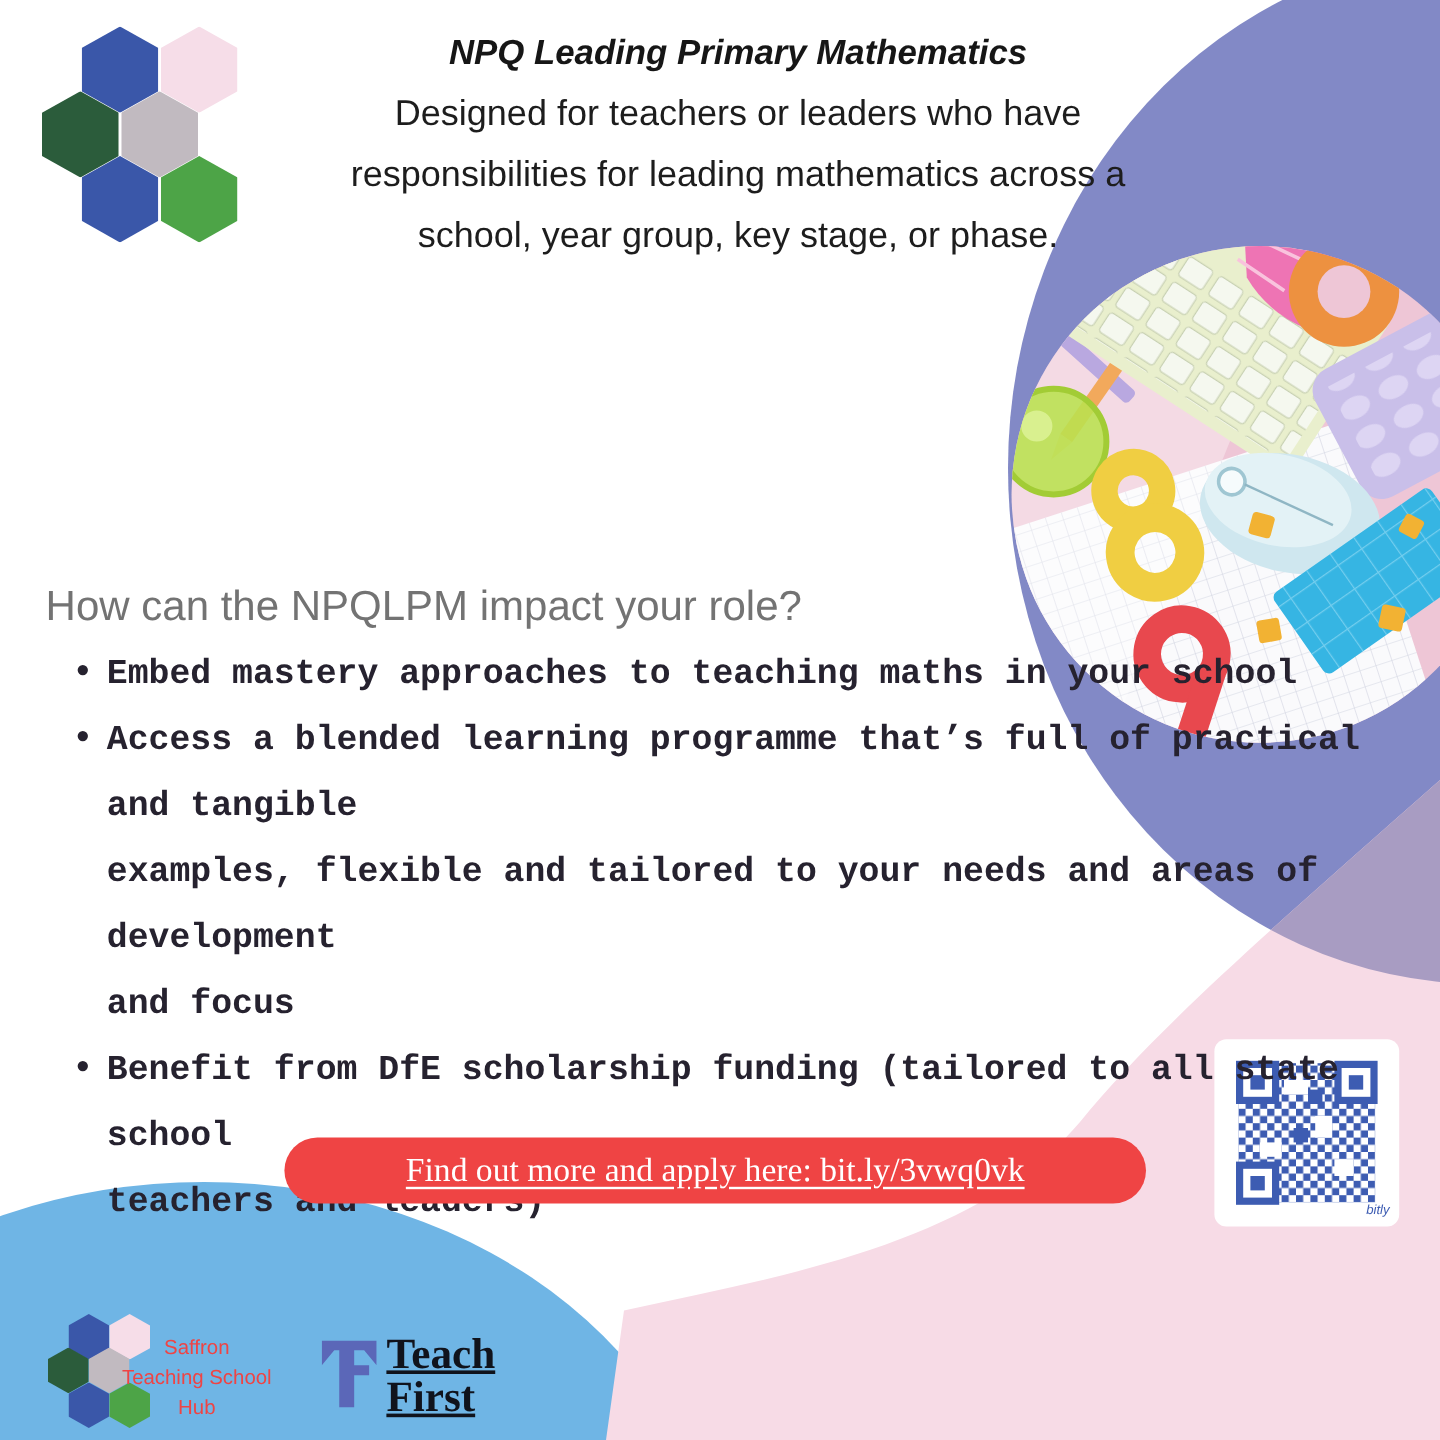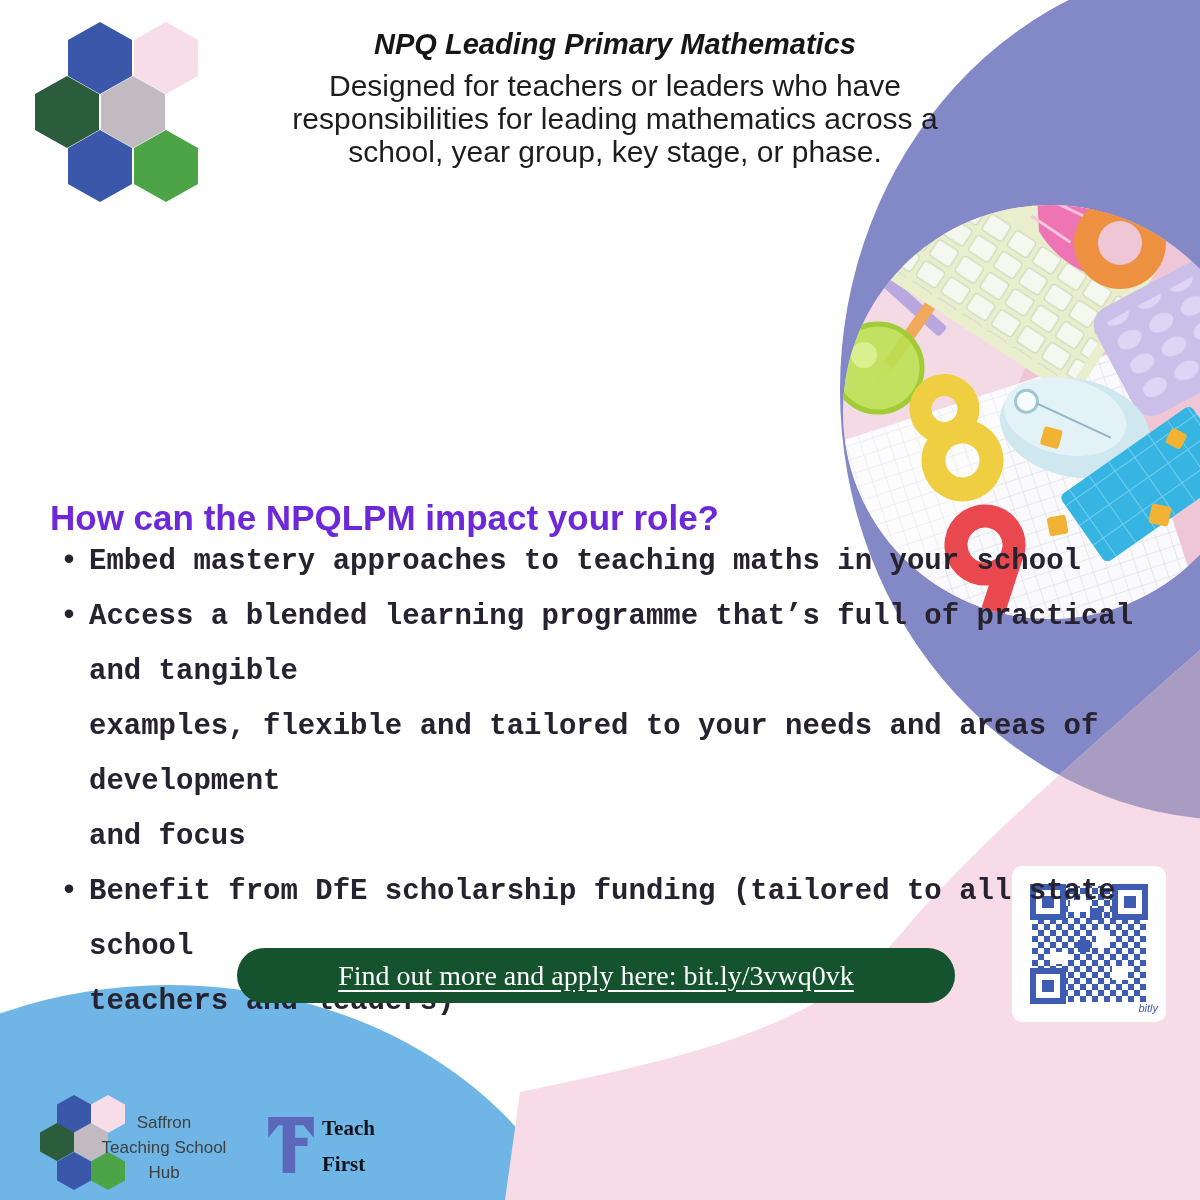--- a/index.html
+++ b/index.html
@@ -21,45 +21,45 @@
   .hexlogo.small{left:40px;top:1095px;width:86px;height:96px;}
   .small .h1{left:17px;top:0;width:34px;height:38px;background:#3a57a9;}
   .small .h2{left:51px;top:0;width:34px;height:38px;background:#f6dde8;}
   .small .h3{left:0;top:28px;width:34px;height:38px;background:#2b5c3b;}
   .small .h4{left:34px;top:28px;width:34px;height:38px;background:#c1bac0;}
   .small .h5{left:17px;top:57px;width:34px;height:38px;background:#3a57a9;}
   .small .h6{left:51px;top:57px;width:34px;height:38px;background:#4da447;}
 
   .intro{position:absolute;left:215px;top:28px;width:800px;text-align:center;color:#161616;}
   .intro-title{font-size:29px;font-weight:700;font-style:italic;margin-bottom:8px;}
-  .intro-desc{font-size:30px;line-height:33px;white-space:pre-line;color:#1d1d1d;}
+  .intro-desc{font-size:30px;line-height:51px;white-space:pre-line;color:#1d1d1d;}
 
   .hero{position:absolute;left:33px;top:243px;margin:0;color:#374440;font-weight:800;
         font-size:106px;line-height:91px;letter-spacing:-1px;}
   .hero span{display:inline-block;transform:scaleX(0.9);transform-origin:left top;white-space:pre-line;}
 
-  .impact-heading{position:absolute;left:38px;top:486px;margin:12px;font-size:35px;font-weight:700;color:#6d28d9;}
+  .impact-heading{position:absolute;left:38px;top:486px;margin:0;font-size:35px;font-weight:400;color:#737373;}
   .impact-list{position:absolute;left:60px;top:534px;margin:0;padding:0;list-style:none;width:1135px;font-family:Liberation Mono, monospace;}
   .impact-list li{position:relative;padding-left:29px;font-size:29px;font-weight:700;
                   line-height:55px;color:#26222f;white-space:pre-line;}
   .impact-list li::before{content:"\2022";position:absolute;left:0;top:0;font-size:30px;}
 
   .cta-button{position:absolute;left:237px;top:948px;width:718px;height:55px;border-radius:28px;
-              background:#14532d;display:flex;align-items:center;justify-content:center;cursor:pointer;}
+              background:#ef4444;display:flex;align-items:center;justify-content:center;cursor:pointer;}
   .cta-button span{font-family:"Liberation Serif",serif;font-size:28px;color:#ffffff;
                    text-decoration:underline;text-underline-offset:5px;}
 
   .deadline{position:absolute;left:55px;top:1026px;width:1090px;text-align:center;
             font-size:45px;font-weight:700;font-style:italic;color:#0e0e14;letter-spacing:-1px;}
 
-  .saffron-text{position:absolute;left:94px;top:1110px;width:140px;text-align:center;color:#404040;
+  .saffron-text{position:absolute;left:94px;top:1110px;width:140px;text-align:center;color:#ef4444;
                 font-size:17px;line-height:25px;white-space:pre-line;}
   .tf-mark{position:absolute;left:268px;top:1117px;}
   .tf-text{position:absolute;left:322px;top:1110px;font-family:"Liberation Serif",serif;
-           font-size:21px;line-height:36px;font-weight:700;color:#10131c;white-space:pre-line;}
+           font-size:36px;line-height:36px;font-weight:700;color:#10131c;white-space:pre-line;text-decoration:underline;}
 </style>
 </head>
 <body>
 
 <div class="poster">
 
   <svg id="bg" width="1200" height="1200" viewBox="0 0 1200 1200">
     <defs>
       <clipPath id="photoClip">
           <circle cx="1050" cy="412" r="207"></circle>

